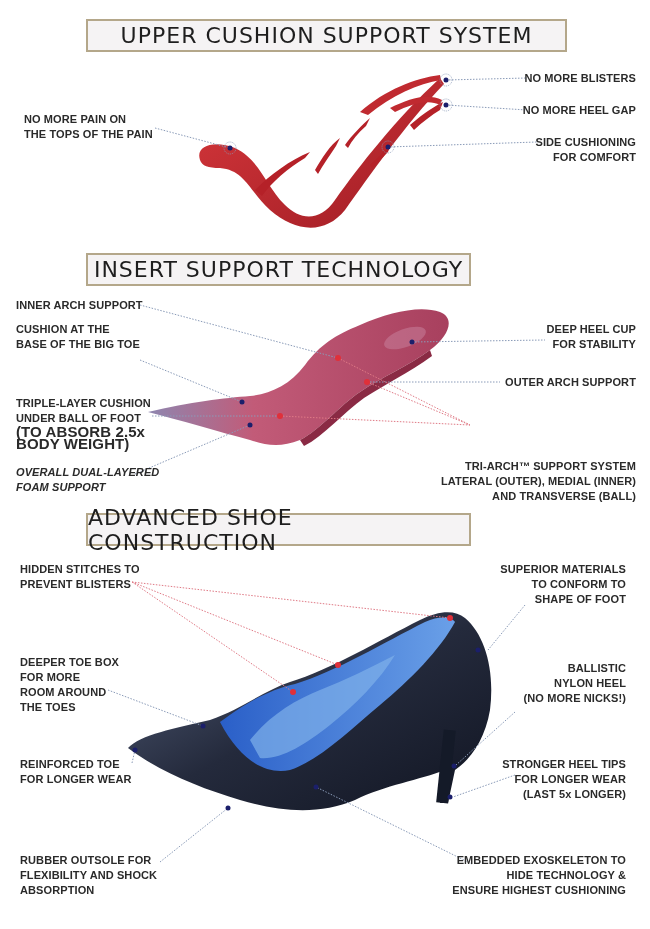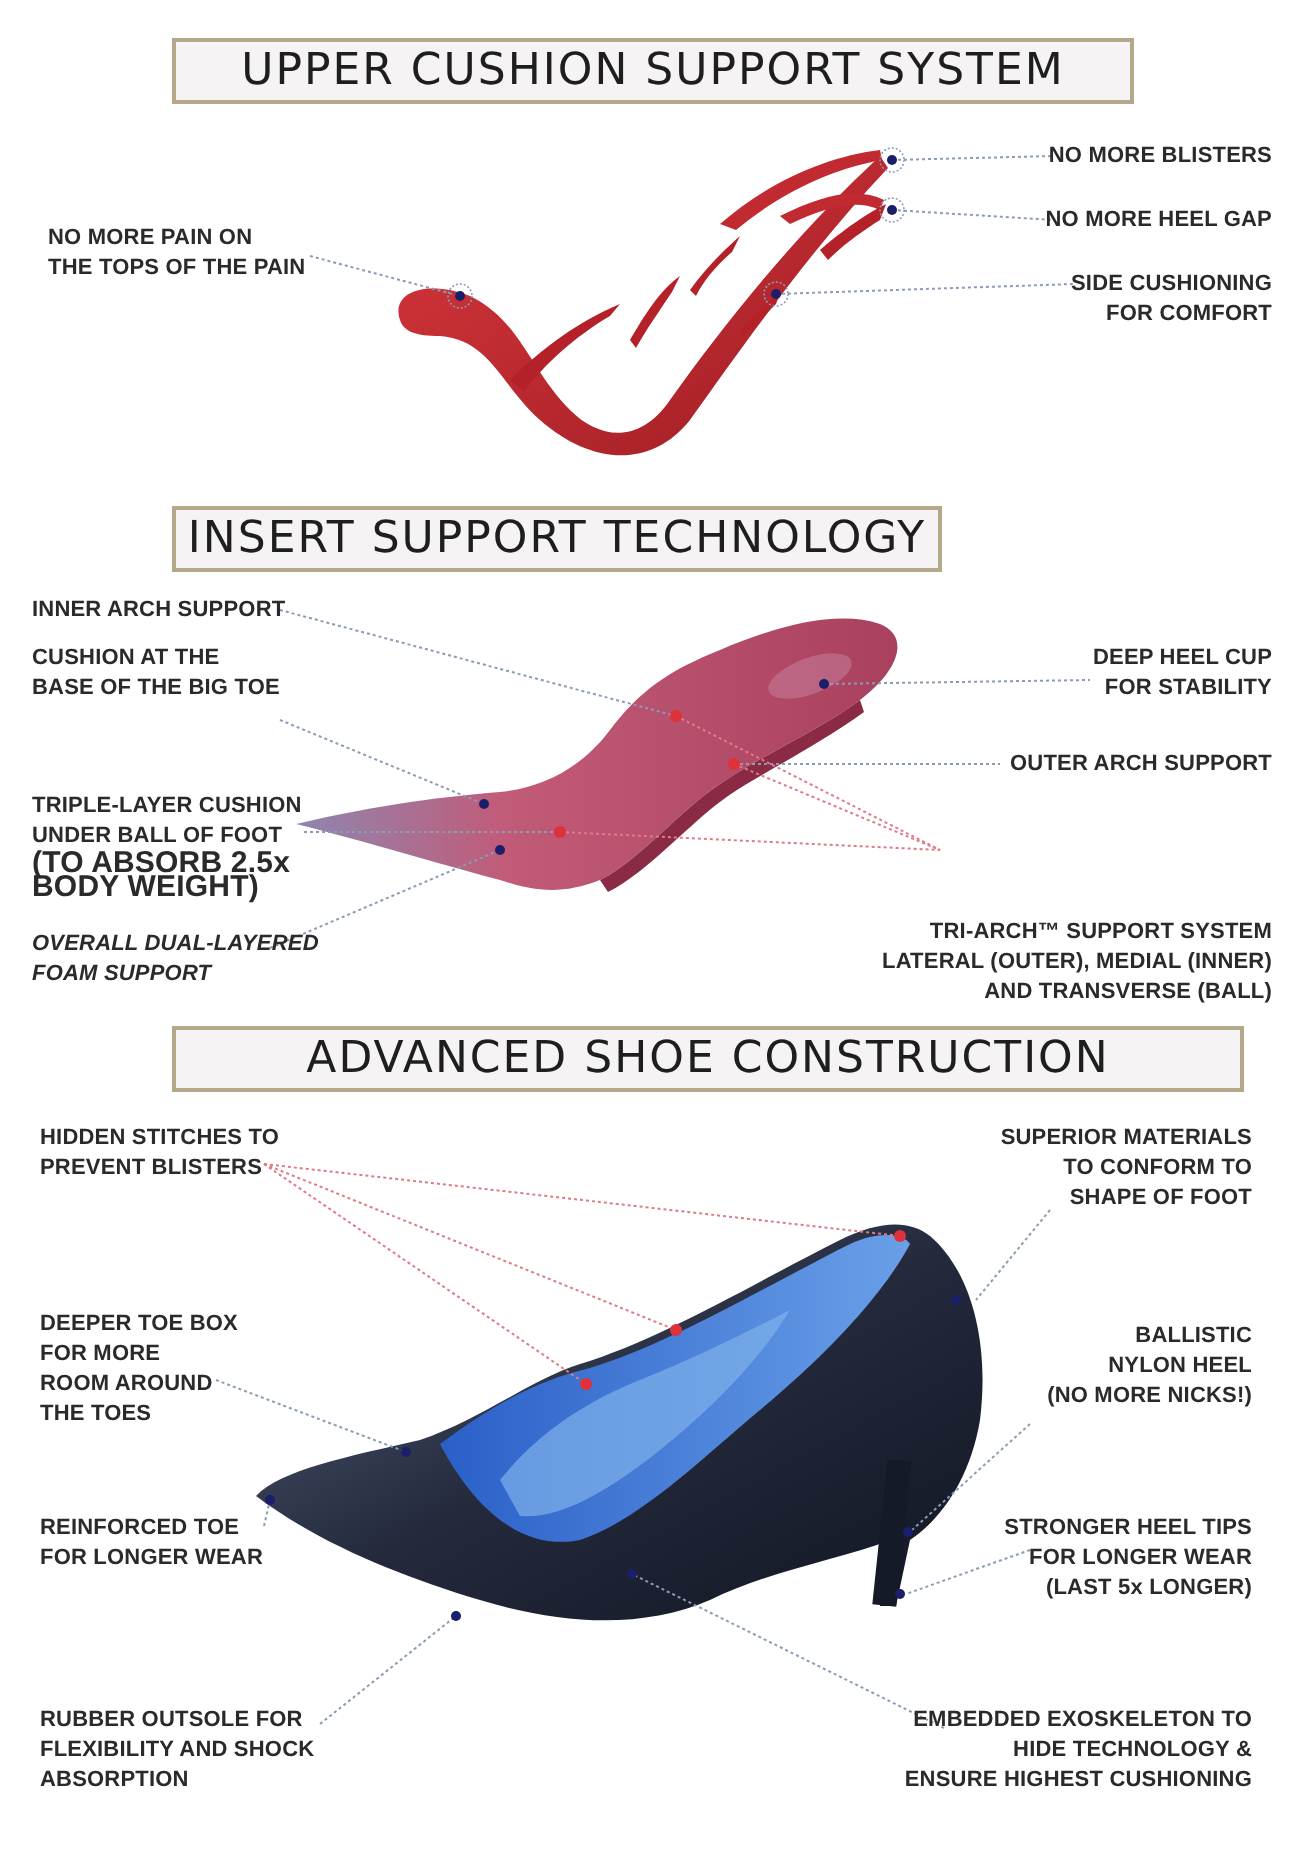--- a/index.html
+++ b/index.html
@@ -16,21 +16,21 @@
   }
   .lbl.r { text-align:right; }
   .lbl .sub { display:block; font-size:15px; line-height:12px; }
   svg.layer { position:absolute; left:0; top:0; }
 </style>
 </head>
 <body>
 
 <div class="section-title" style="left:86px;top:19px;width:481px;">UPPER CUSHION SUPPORT SYSTEM</div>
 <div class="section-title" style="left:86px;top:253px;width:385px;">INSERT SUPPORT TECHNOLOGY</div>
-<div class="section-title" style="left:86px;top:513px;width:536px;">ADVANCED SHOE CONSTRUCTION</div>
+<div class="section-title" style="left:86px;top:513px;width:385px;">ADVANCED SHOE CONSTRUCTION</div>
 
 <svg class="layer" width="650" height="929">
   <defs>
     <linearGradient id="redg" x1="0" y1="0" x2="1" y2="1">
       <stop offset="0" stop-color="#d8383c"></stop>
         <stop offset="1" stop-color="#9e1c24"></stop>
     </linearGradient>
     <linearGradient id="insg" x1="0" y1="0" x2="1" y2="0">
       <stop offset="0" stop-color="#8e86b0"></stop>
         <stop offset="0.35" stop-color="#c25b78"></stop>

